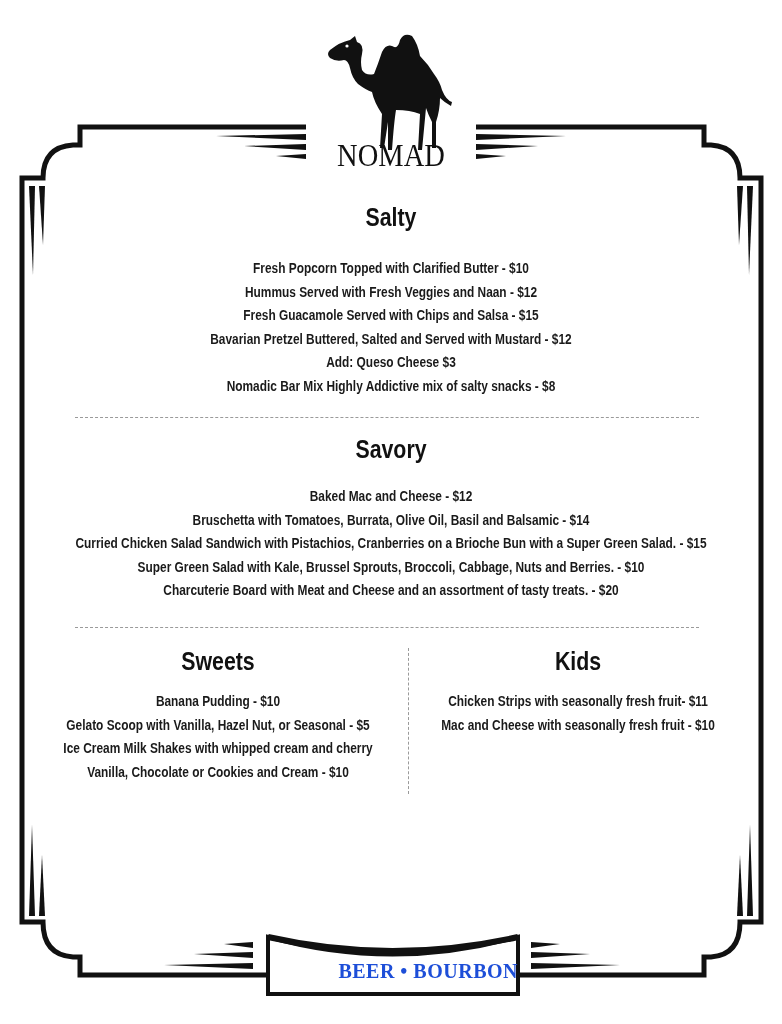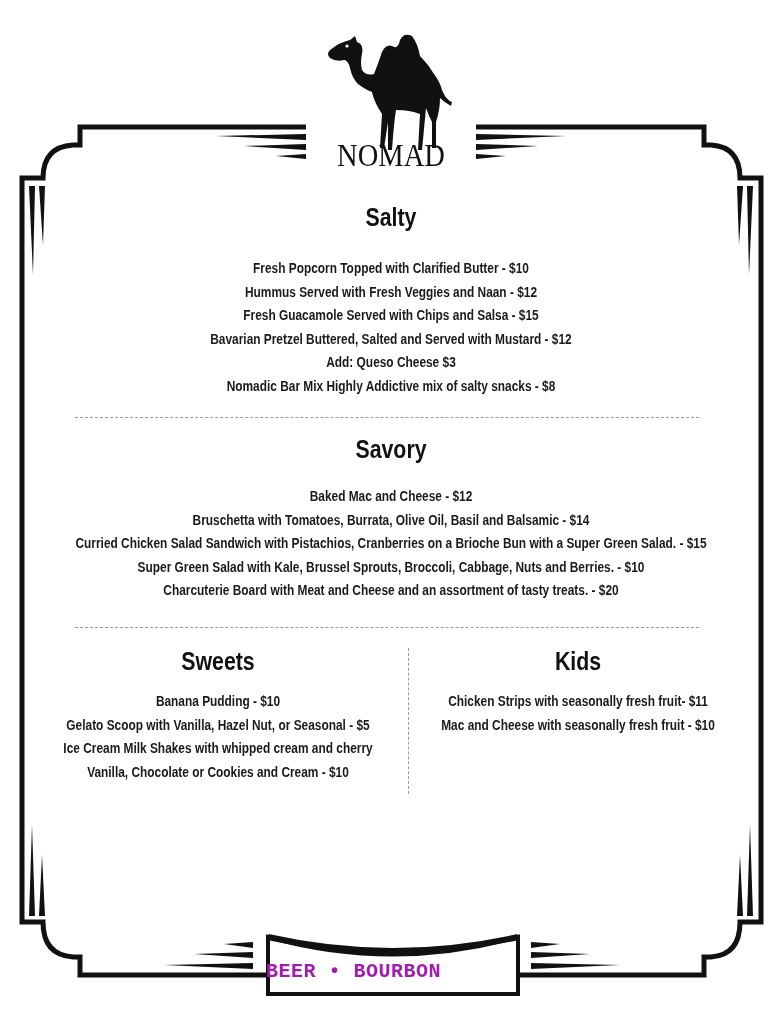--- a/index.html
+++ b/index.html
@@ -10,23 +10,23 @@
   .brand { position: absolute; left: 0; width: 782px; top: 138px; text-align: center;
            font-family: "Liberation Serif", serif; font-size: 31px; letter-spacing: 0px;
            transform: scaleX(0.92); color: #111; }
   .section-title { position: absolute; text-align: center; font-weight: bold;
                    font-size: 26px; transform: scaleX(0.82); color: #111; }
   .items { position: absolute; text-align: center; font-weight: bold; font-size: 14.5px;
            line-height: 23.5px; transform: scaleX(0.82); color: #1a1a1a; white-space: nowrap; }
   .items div { margin: 0; }
   .divider-h { position: absolute; height: 0; border-top: 1px dashed #9a9a9a; }
   .divider-v { position: absolute; width: 0; border-left: 1px dashed #9a9a9a; }
-  .footer-text { position: absolute; left: 266px; width: 252px; top: 960px; text-align: left;
-                 font-family: Liberation Mono, monospace; font-weight: bold; font-size: 20px;
-                 letter-spacing: 0.5px; color: #a21caf; }
+  .footer-text { position: absolute; left: 266px; width: 252px; top: 960px; text-align: right;
+                 font-family: Liberation Serif, serif; font-weight: bold; font-size: 20px;
+                 letter-spacing: 0.5px; color: #1d4ed8; }
 </style>
 </head>
 <body>
 
 <svg class="frame" viewBox="0 0 782 1024" xmlns="http://www.w3.org/2000/svg">
   <g fill="none" stroke="#111" stroke-width="5">
 
     <path d="M306 127 H80 V145 H73 Q43 147 43 178 H22 V922 H43 Q43 955 73 957 H80 V975 H266"></path>
 
     <path d="M476 127 H704 V145 H711 Q740 147 740 178 H761 V922 H740 Q740 955 711 957 H704 V975 H518"></path>

